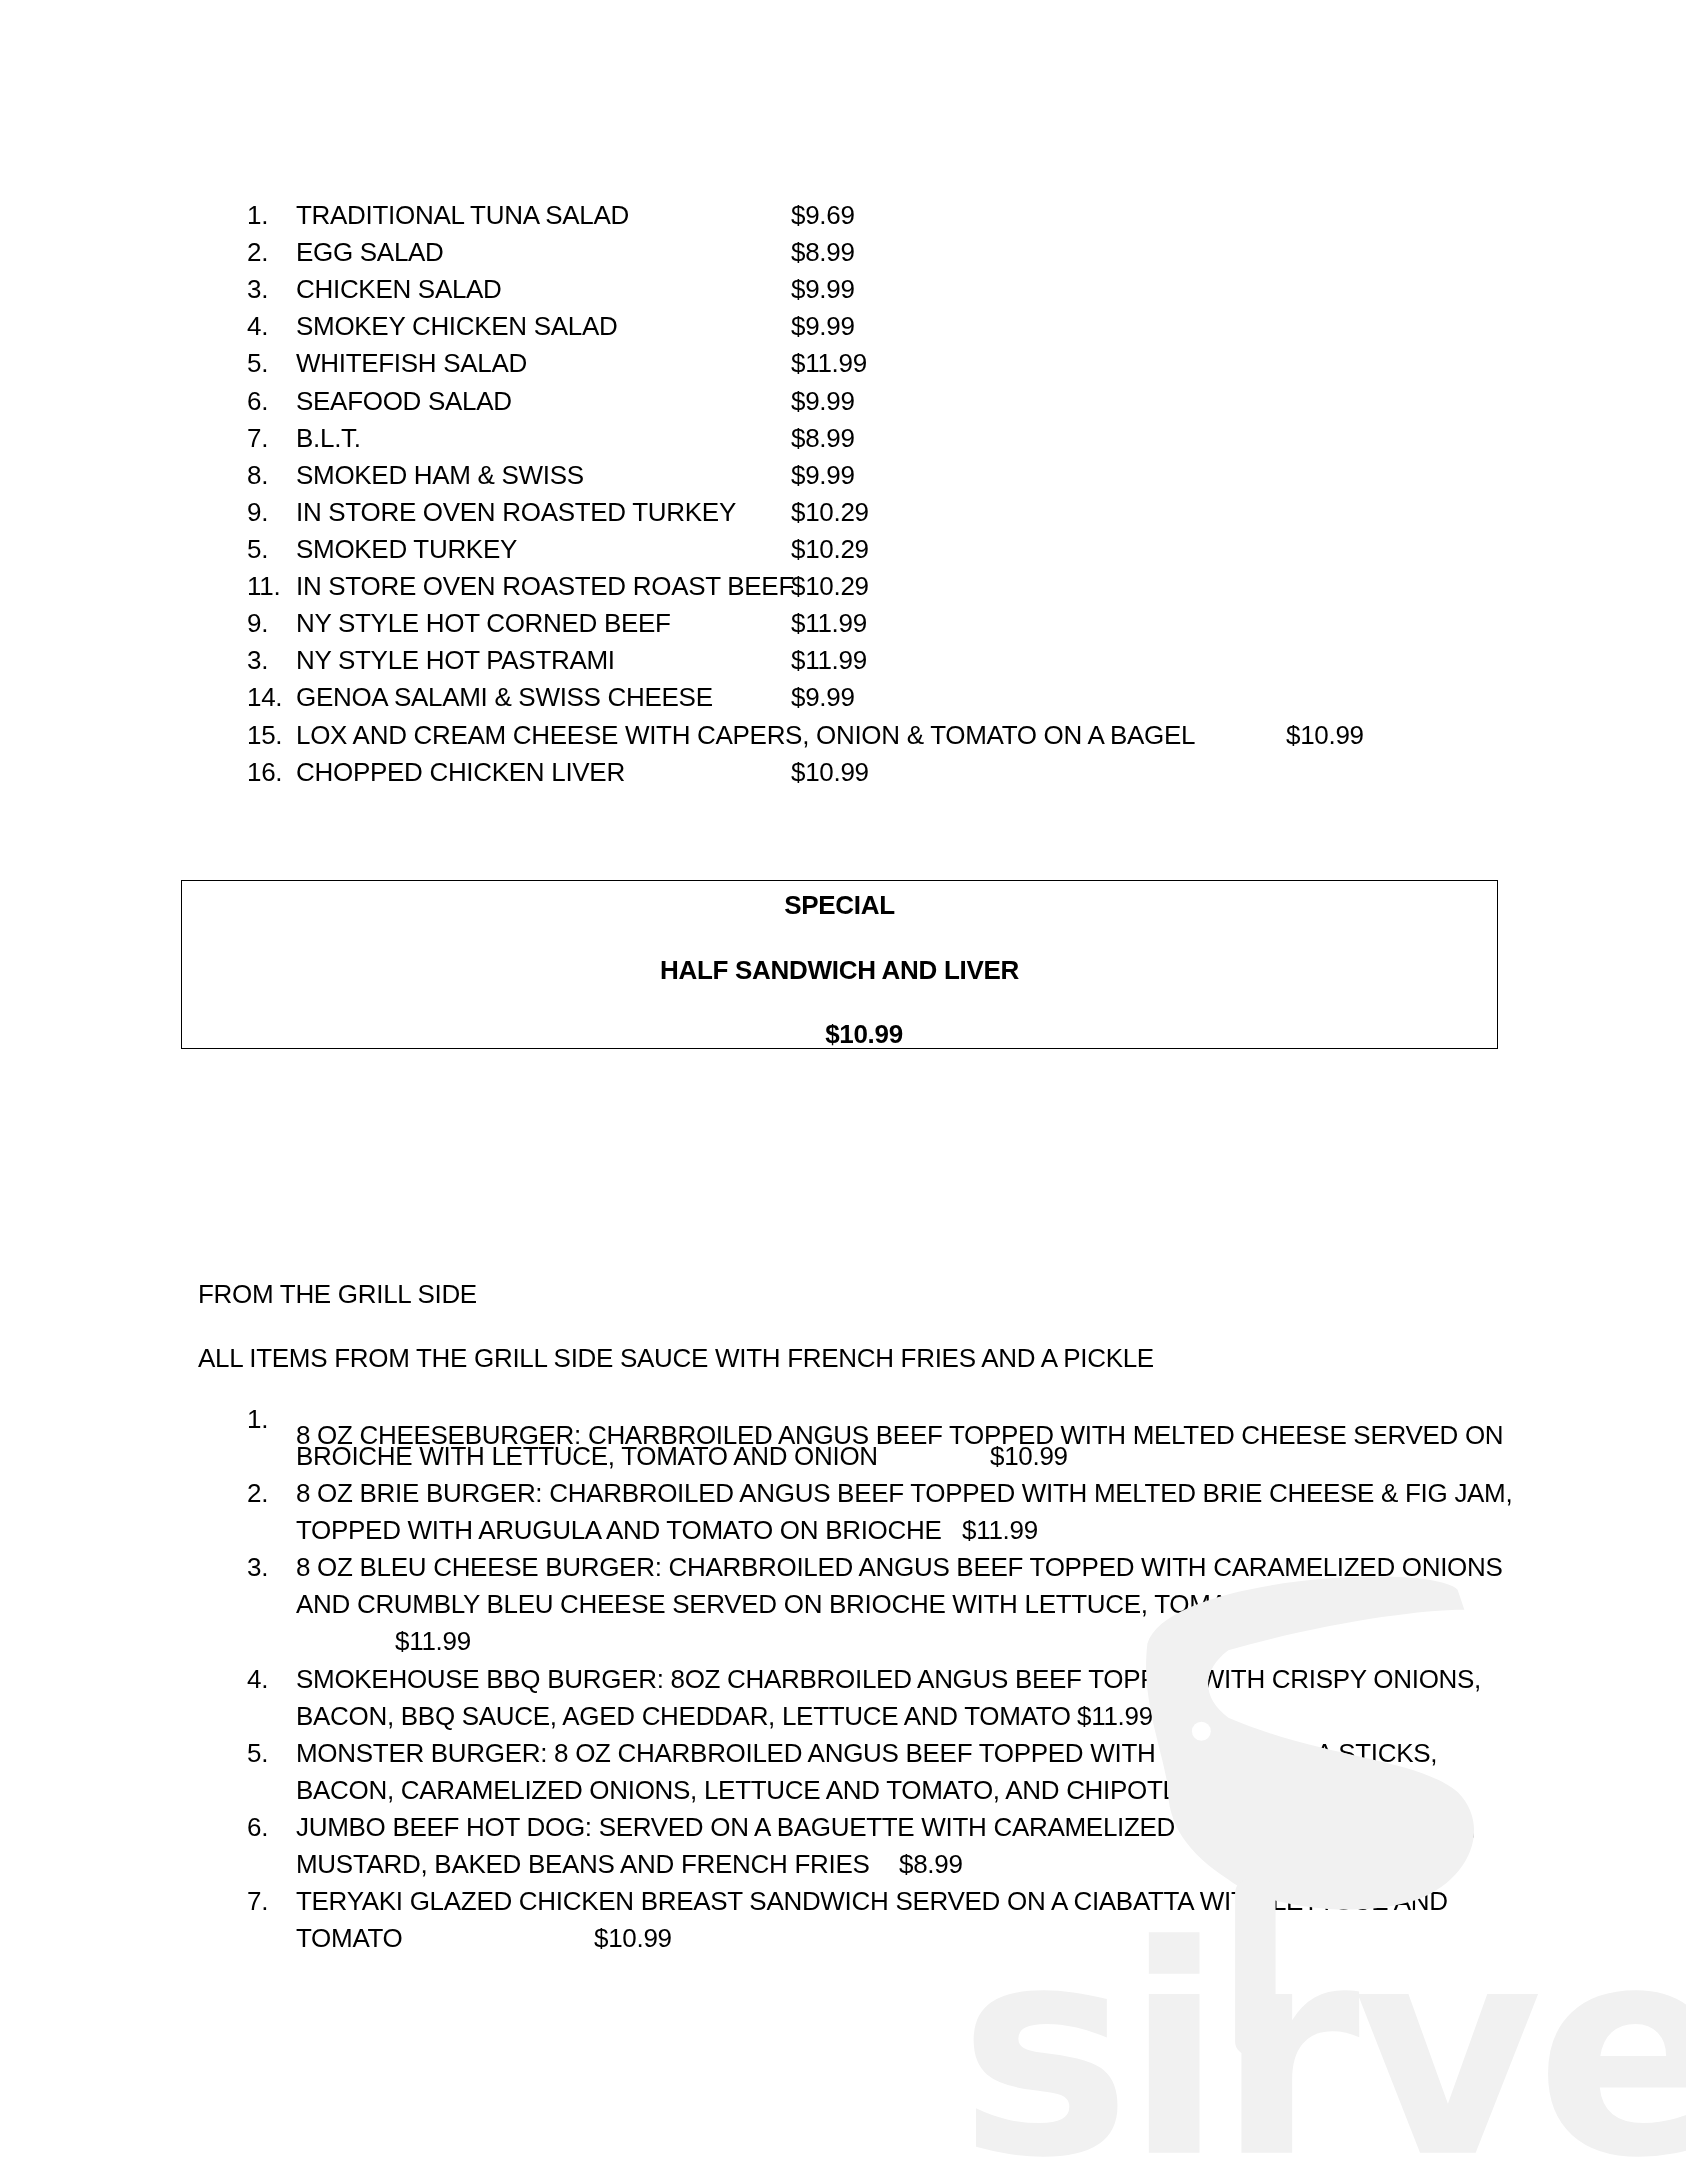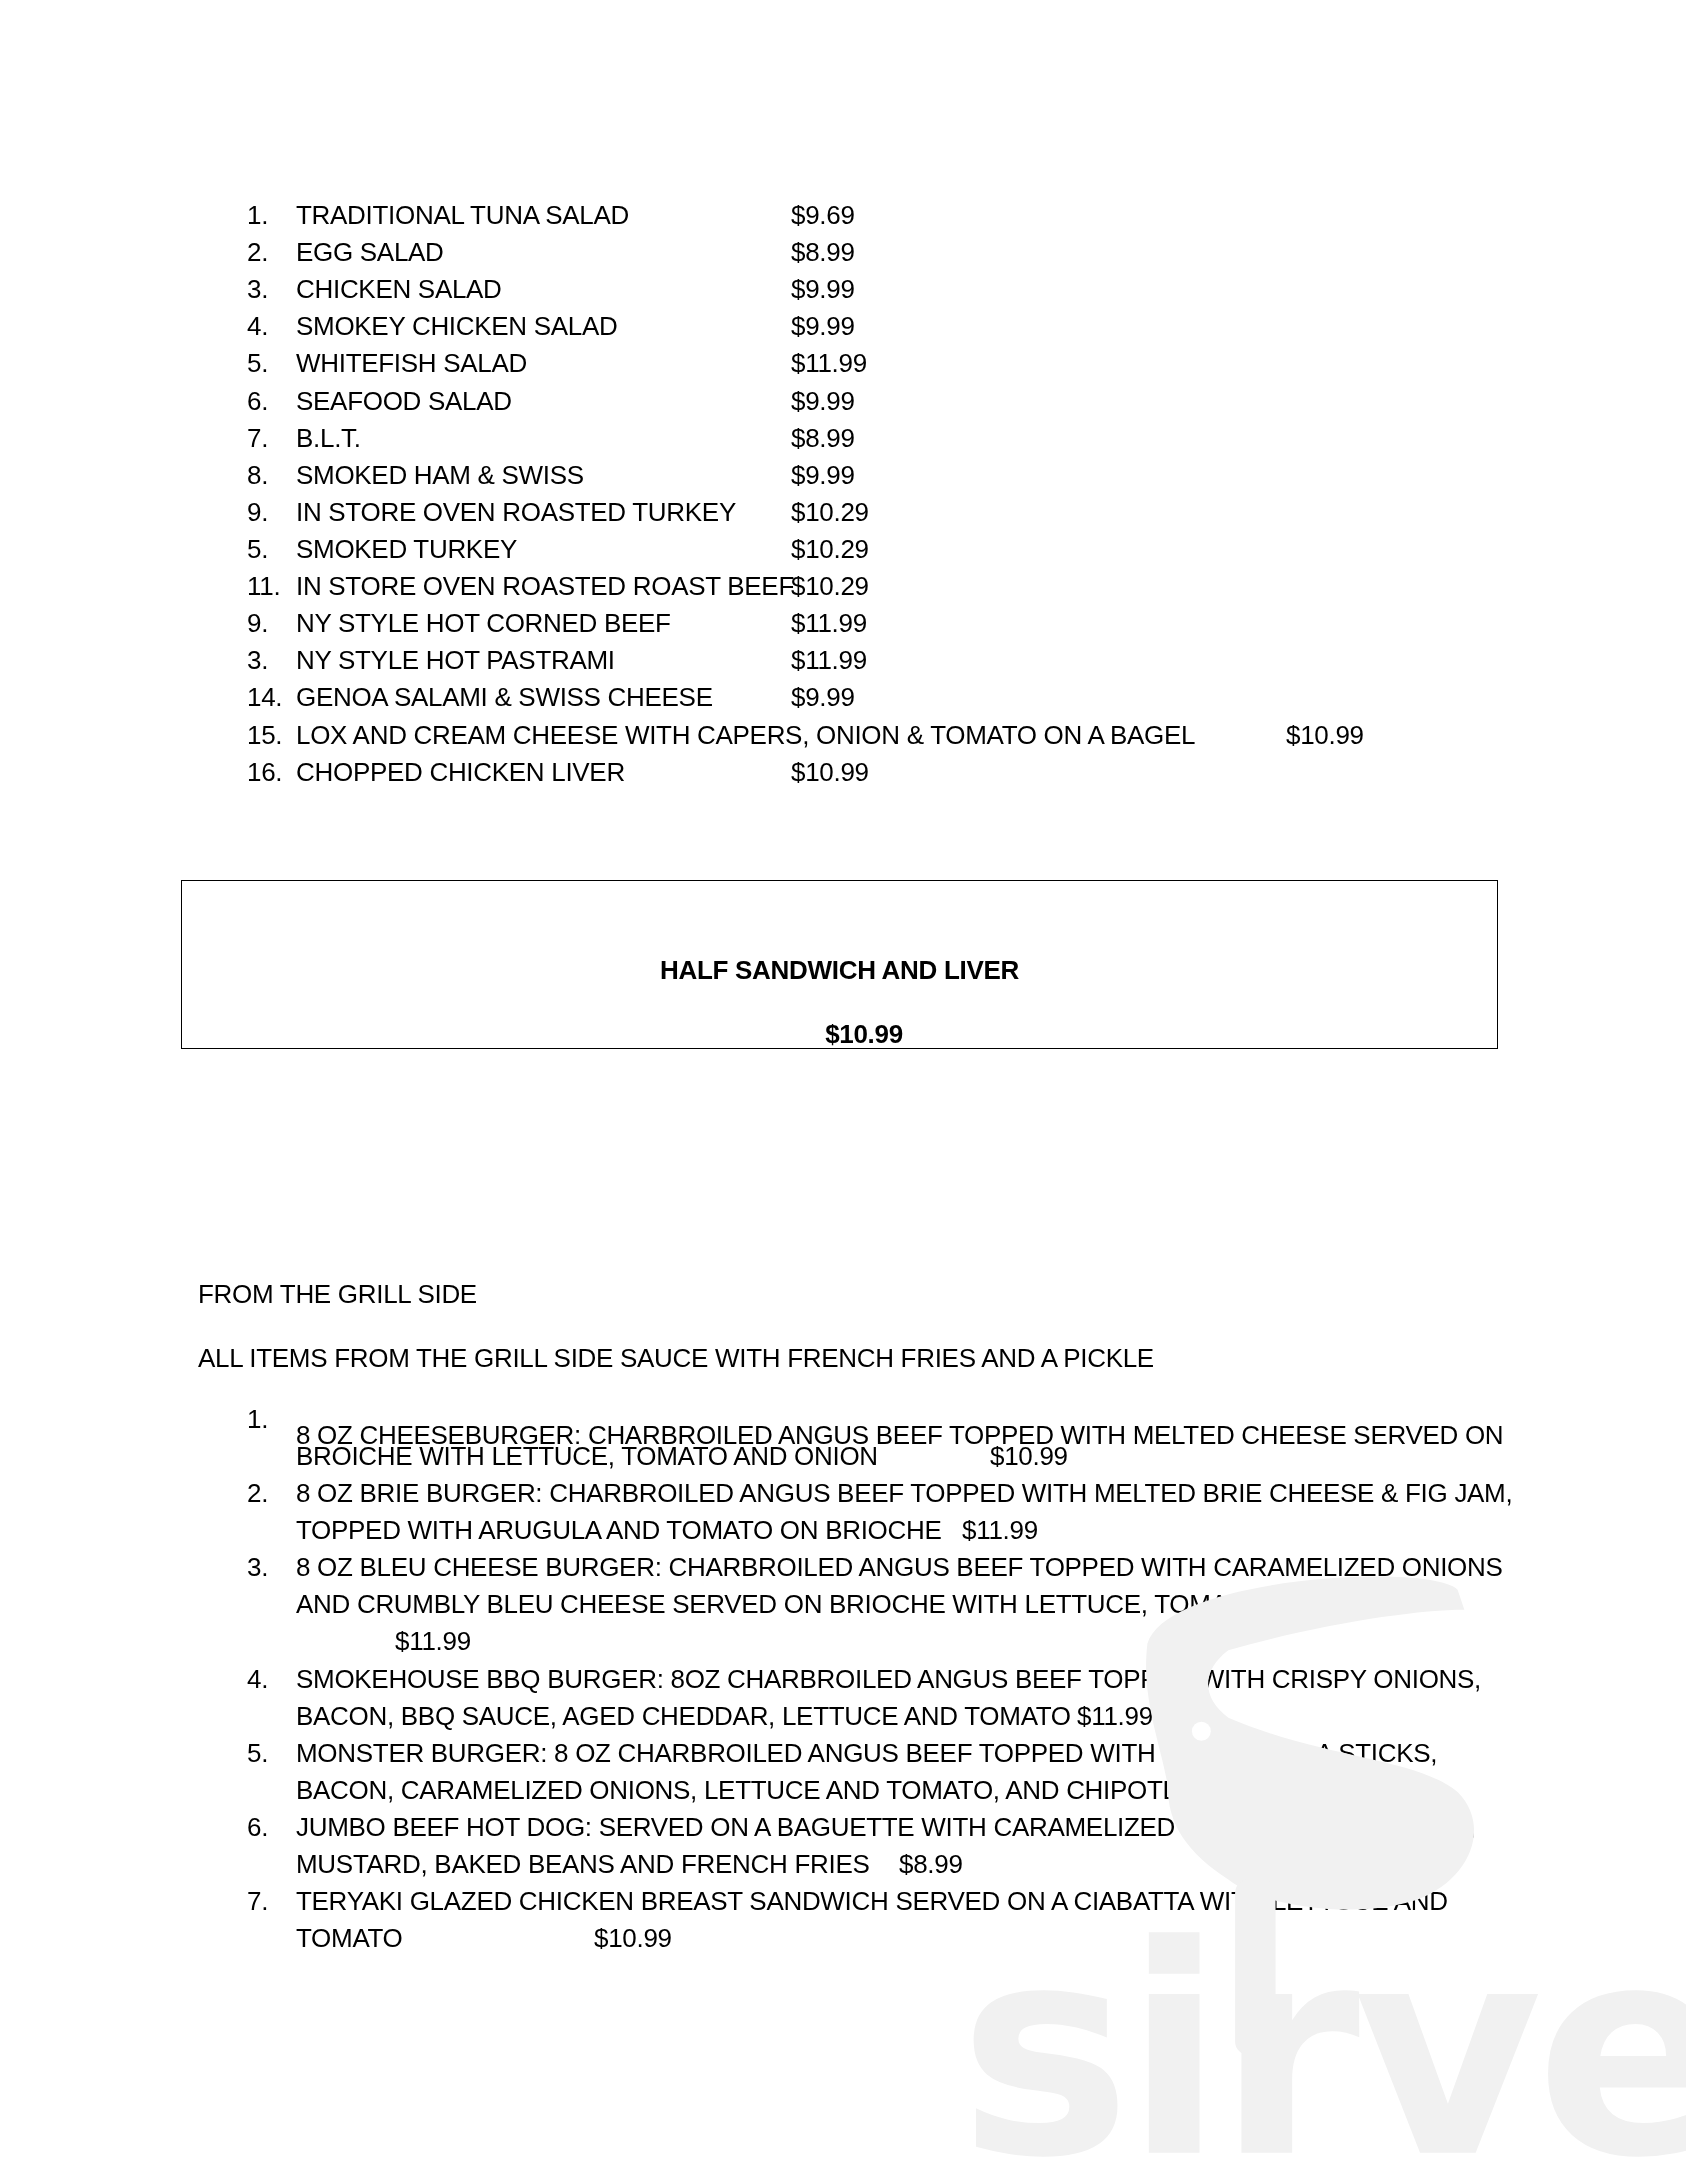--- a/index.html
+++ b/index.html
@@ -115,20 +115,21 @@
         <span class="price" style="left:1039px">$10.99</span>
       </div>
     <div class="row" style="top:557px">
         <span class="num">16.</span>
         <span class="name">CHOPPED CHICKEN LIVER</span>
         <span class="price" style="left:544px">$10.99</span>
       </div>
   </div>
 
   <div class="special-box">
+    <div class="line" style="top:9.4px">SPECIAL</div>
     <div class="line" style="top:74px">HALF SANDWICH AND LIVER</div>
     <div class="line" style="top:138px; padding-left:49px; box-sizing:border-box;">$10.99</div>
   </div>
 
   <div class="grill-head" style="top:1279px">FROM THE GRILL SIDE</div>
   <div class="grill-head" style="top:1343px">ALL ITEMS FROM THE GRILL SIDE SAUCE WITH FRENCH FRIES AND A PICKLE</div>
 
   <div id="grill-list">
     <div class="g-item" style="top:0px">
       <span class="g-num">1.</span>

